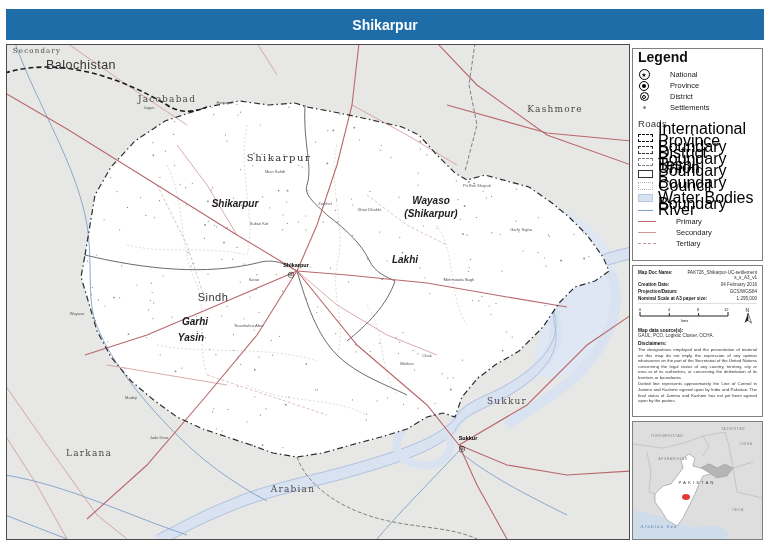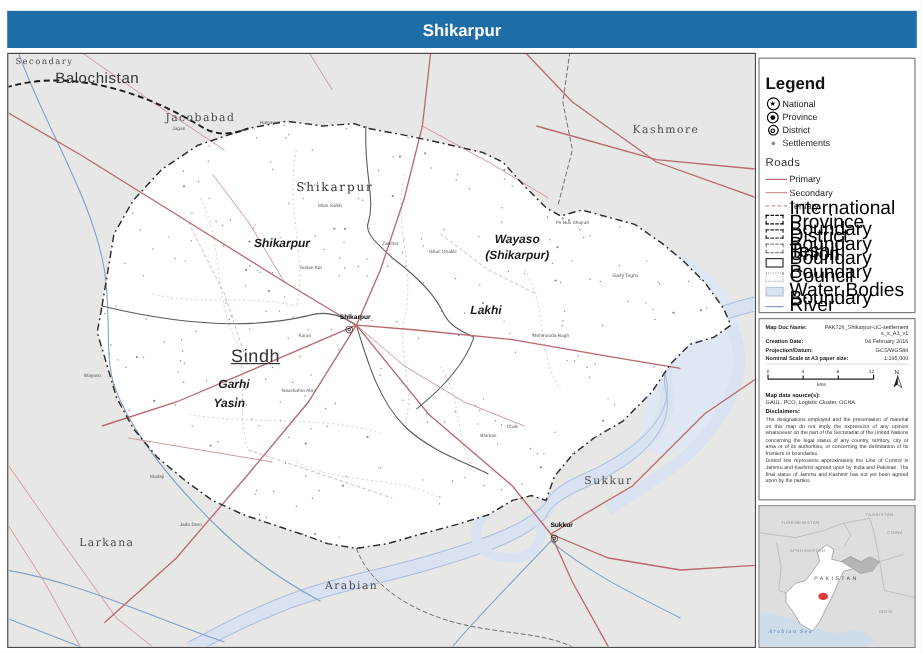--- a/index.html
+++ b/index.html
@@ -18,23 +18,23 @@
   .t-province{font-size:13px;color:#333;letter-spacing:.5px}
   .t-district{font-family:"DejaVu Serif",serif;font-size:9px;color:#4a4a4a;letter-spacing:1.2px}
   .t-tehsil-serif{font-family:"DejaVu Serif",serif;font-size:10px;color:#333;letter-spacing:1.5px}
   .t-tehsil{font-style:italic;font-weight:bold;font-size:10px;color:#1c1c1c}
   .t-town{font-weight:bold;font-size:5.5px;color:#000}
   .t-town-symbol{font-size:8px;color:#000;line-height:1}
   .t-settlement{font-size:4px;color:#555}
   
   .box{position:absolute;left:632px;width:131px;background:#fff;border:1px solid #7f7f7f;
        box-sizing:border-box;overflow:hidden;}
-  .legend-box{top:48px;height:213px;padding:12px 5px;}
+  .legend-box{top:48px;height:213px;padding:0 5px;}
   .legend-title{font-size:14px;font-weight:bold;color:#111;margin:0 0 4px 0;}
-  .lrow{display:flex;align-items:center;gap:2px;height:11px;}
+  .lrow{display:flex;align-items:center;gap:20px;height:11px;}
   .lrow .lab{font-size:7.5px;color:#222;}
   .ic{flex:0 0 12px;display:flex;justify-content:center;}
   .ic-n{width:9px;height:9px;border:1px solid #000;border-radius:50%;position:relative;}
   .ic-n::after{content:"★";font-size:6px;position:absolute;left:50%;top:50%;transform:translate(-50%,-56%);}
   .ic-p{width:8px;height:8px;border:1px solid #000;border-radius:50%;position:relative;}
   .ic-p::after{content:"";position:absolute;left:2px;top:2px;right:2px;bottom:2px;background:#000;border-radius:50%;}
   .ic-d{width:7px;height:7px;border:1px solid #000;border-radius:50%;position:relative;}
   .ic-d::after{content:"";position:absolute;left:1.5px;top:1.5px;right:1.5px;bottom:1.5px;border:1px solid #000;border-radius:50%;box-sizing:border-box;}
   .ic-s{width:3px;height:3px;background:#8a8a8a;border-radius:50%;}
   .roads-title{font-size:9.5px;color:#333;margin:5px 0 3px 0;letter-spacing:.3px;}
@@ -415,21 +415,21 @@
 
     <g fill="none">
       <path id="district-outline" d="M78,210L88,150L104,122L128,96L158,76L200,62L232,56L262,60L288,58L300,62L332,68L360,74L395,82L412,90L430,110L448,128L460,135L478,130L500,136L522,142L545,158L562,172L580,190L596,212L602,226L588,236L568,242L552,258L536,282L512,306L488,320L470,334L455,352L448,372L436,368L420,372L400,384L374,392L344,400L316,408L290,412L266,408L244,400L220,392L196,384L170,372L148,356L124,336L104,312L90,286L80,252L74,232Z" stroke="#2b2b2b" stroke-width="1.2" stroke-dasharray="6 3 1.5 3"></path>
       <path d="M-2,28 C50,12 110,30 160,60 C175,70 190,66 200,62" stroke="#1a1a1a" stroke-width="1.6" stroke-dasharray="5 3"></path>
       <path d="M468,-2 L462,40 L470,80 L458,126" stroke="#666" stroke-width="0.8" stroke-dasharray="4 2"></path>
       <path d="M290,412 C300,440 330,460 360,470 C400,484 440,480 470,494" stroke="#666" stroke-width="0.8" stroke-dasharray="4 2"></path>
     </g>
   </svg>
   <div id="map-labels">
       <div class="ml t-province" style="left: 74px; top: 20px; font-size: 12.5px;">Balochistan</div>
-      <div class="ml t-province" style="left: 206px; top: 252px; font-size: 15px; text-decoration: underline;">Sindh</div>
+      <div class="ml t-province" style="left: 206px; top: 252px; font-size: 11px;">Sindh</div>
       <div class="ml t-district" style="left: 30px; top: 6px; font-size: 7px;">Secondary</div>
       <div class="ml t-district" style="left: 140px; top: 54px; margin-left: 20px;">Jacobabad</div>
       <div class="ml t-district" style="left: 548px; top: 64px;">Kashmore</div>
       <div class="ml t-district" style="left: 82px; top: 408px;">Larkana</div>
       <div class="ml t-district" style="left: 286px; top: 444px;">Arabian</div>
       <div class="ml t-district" style="left: 500px; top: 356px;">Sukkur</div>
       <div class="ml t-tehsil-serif" style="left: 272px; top: 112px;">Shikarpur</div>
       <div class="ml t-tehsil" style="left: 228px; top: 158px;">Shikarpur</div>
       <div class="ml t-tehsil" style="left: 424px; top: 155px;">Wayaso</div>
       <div class="ml t-tehsil" style="left: 424px; top: 168px;">(Shikarpur)</div>
@@ -481,62 +481,62 @@
         <span class="lab">District</span>
       </div>
       <div class="lrow">
         <span class="ic">
           <span class="ic-s"></span>
         </span>
         <span class="lab">Settlements</span>
       </div>
     </div>
   <div class="roads-title">Roads</div>
+  <div id="legend-bounds">
+      <div class="brow">
+        <span class="bs b-international"></span>
+        <span class="lab">International Boundary</span>
+      </div>
+      <div class="brow">
+        <span class="bs b-province"></span>
+        <span class="lab">Province Boundary</span>
+      </div>
+      <div class="brow">
+        <span class="bs b-district"></span>
+        <span class="lab">District Boundary</span>
+      </div>
+      <div class="brow">
+        <span class="bs b-teshil"></span>
+        <span class="lab">Teshil Boundary</span>
+      </div>
+      <div class="brow">
+        <span class="bs b-union"></span>
+        <span class="lab">Union Council Boundary</span>
+      </div>
+      <div class="brow">
+        <span class="bs b-water"></span>
+        <span class="lab">Water Bodies</span>
+      </div>
+      <div class="brow">
+        <span class="bs b-river"></span>
+        <span class="lab">River</span>
+      </div>
+    </div>
   <div id="legend-roads">
       <div class="lrow">
         <span class="rsample road-primary"></span>
         <span class="lab">Primary</span>
       </div>
       <div class="lrow">
         <span class="rsample road-secondary"></span>
         <span class="lab">Secondary</span>
       </div>
       <div class="lrow">
         <span class="rsample road-tertiary"></span>
         <span class="lab">Tertiary</span>
-      </div>
-    </div>
-  <div id="legend-bounds">
-      <div class="brow">
-        <span class="bs b-international"></span>
-        <span class="lab">International Boundary</span>
-      </div>
-      <div class="brow">
-        <span class="bs b-province"></span>
-        <span class="lab">Province Boundary</span>
-      </div>
-      <div class="brow">
-        <span class="bs b-district"></span>
-        <span class="lab">District Boundary</span>
-      </div>
-      <div class="brow">
-        <span class="bs b-teshil"></span>
-        <span class="lab">Teshil Boundary</span>
-      </div>
-      <div class="brow">
-        <span class="bs b-union"></span>
-        <span class="lab">Union Council Boundary</span>
-      </div>
-      <div class="brow">
-        <span class="bs b-water"></span>
-        <span class="lab">Water Bodies</span>
-      </div>
-      <div class="brow">
-        <span class="bs b-river"></span>
-        <span class="lab">River</span>
       </div>
     </div>
 </div>
 
 <div class="box info-box">
   <div id="info-rows">
       <div class="irow">
         <span class="ilabel">Map Doc Name:</span>
         <span class="ivalue">PAK726_Shikarpur-UC-settlements_s_A3_v1</span>
       </div>

